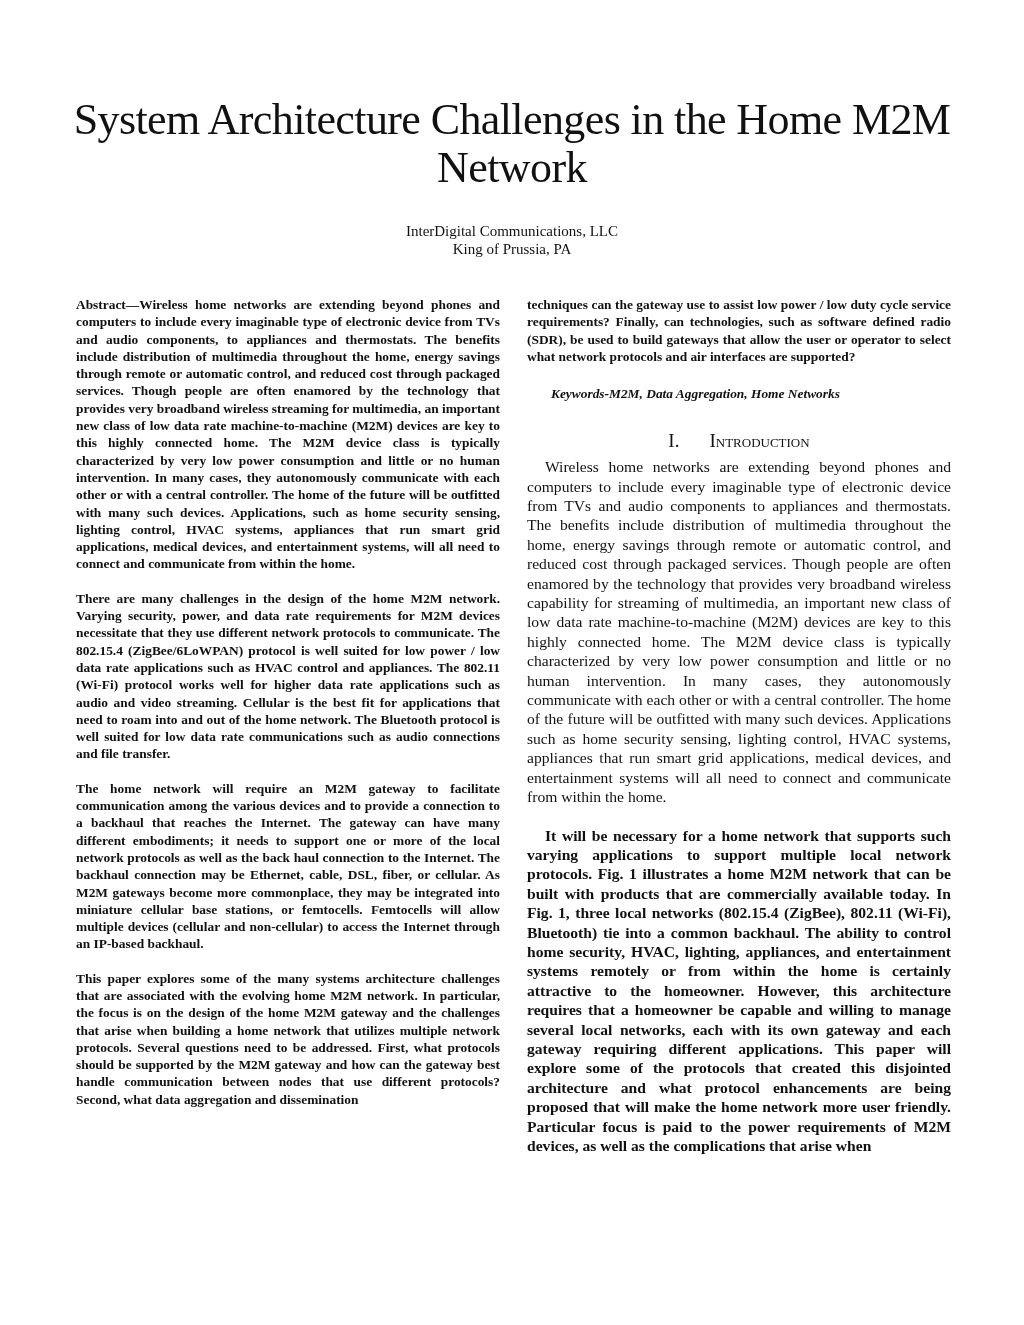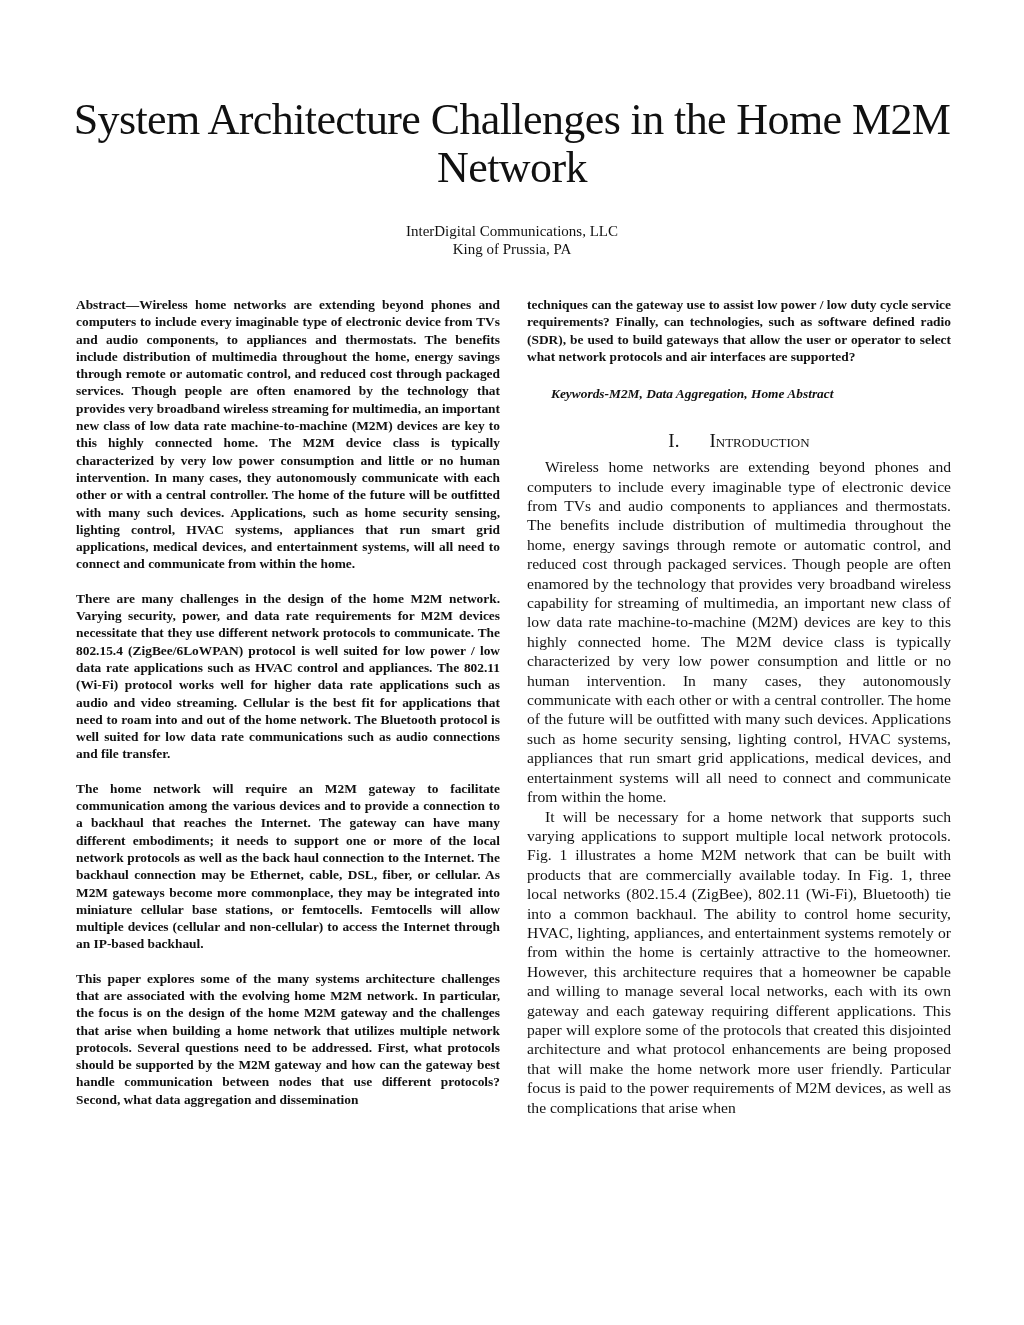--- a/index.html
+++ b/index.html
@@ -88,41 +88,43 @@
       margin-right: 30px;
     }
     .body-p {
       margin: 0;
       font-size: 15.6px;
       line-height: 19.4px;
       text-align: justify;
       text-indent: 18px;
     }
     .body-p + .body-p {
+      margin-top: 19px;
+      font-weight: bold;
     }
   </style>
 </head>
 <body>
 
 <div class="page">
 
   <h1 class="title">System Architecture Challenges in the Home M2M Network</h1>
   <div class="affil l2">King of Prussia, PA</div>
   <div class="affil l1">InterDigital Communications, LLC</div>
 
   <div class="col left">
     <p class="abs-p"><span class="abs-label">Abstract</span><span>—</span><span>Wireless home networks are extending beyond phones and computers to include every imaginable type of electronic device from TVs and audio components, to appliances and thermostats.  The benefits include distribution of multimedia throughout the home, energy savings through remote or automatic control, and reduced cost through packaged services. Though people are often enamored by the technology that provides very broadband wireless streaming for multimedia, an important new class of low data rate machine-to-machine (M2M) devices are key to this highly connected home.  The M2M device class is typically characterized by very low power consumption and little or no human intervention.  In many cases, they autonomously communicate with each other or with a central controller.  The home of the future will be outfitted with many such devices.  Applications, such as home security sensing, lighting control, HVAC systems, appliances that run smart grid applications, medical devices, and entertainment systems, will all need to connect and communicate from within the home.</span></p>
     <p class="abs-p">There are many challenges in the design of the home M2M network.  Varying security, power, and data rate requirements for M2M devices necessitate that they use different network protocols to communicate.  The 802.15.4 (ZigBee/6LoWPAN) protocol is well suited for low power / low data rate applications such as HVAC control and appliances.  The 802.11 (Wi-Fi) protocol works well for higher data rate applications such as audio and video streaming.  Cellular is the best fit for applications that need to roam into and out of the home network. The Bluetooth protocol is well suited for low data rate communications such as audio connections and file transfer.</p>
     <p class="abs-p">The home network will require an M2M gateway to facilitate communication among the various devices and to provide a connection to a backhaul that reaches the Internet.  The gateway can have many different embodiments; it needs to support one or more of the local network protocols as well as the back haul connection to the Internet.  The backhaul connection may be Ethernet, cable, DSL, fiber, or cellular.  As M2M gateways become more commonplace, they may be integrated into miniature cellular base stations, or femtocells.  Femtocells will allow multiple devices (cellular and non-cellular) to access the Internet through an IP-based backhaul.</p>
     <p class="abs-p">This paper explores some of the many systems architecture challenges that are associated with the evolving home M2M network.  In particular, the focus is on the design of the home M2M gateway and the challenges that arise when building a home network that utilizes multiple network protocols.  Several questions need to be addressed.  First, what protocols should be supported by the M2M gateway and how can the gateway best handle communication between nodes that use different protocols?  Second, what data aggregation and dissemination</p>
   </div>
 
   <div class="col right">
     <p class="abs-p">techniques can the gateway use to assist low power / low duty cycle service requirements?  Finally, can technologies, such as software defined radio (SDR), be used to build gateways that allow the user or operator to select what network protocols and air interfaces are supported?</p>
-    <div class="keywords">Keywords-M2M, Data Aggregation, Home Abstract</div>
+    <div class="keywords">Keywords-M2M, Data Aggregation, Home Networks</div>
     <div class="section-head">
       <span class="num">I.</span><span>Introduction</span>
     </div>
     <p class="body-p">Wireless home networks are extending beyond phones and computers to include every imaginable type of electronic device from TVs and audio components to appliances and thermostats.  The benefits include distribution of multimedia throughout the home, energy savings through remote or automatic control, and reduced cost through packaged services.  Though people are often enamored by the technology that provides very broadband wireless capability for streaming of multimedia, an important new class of low data rate machine-to-machine (M2M) devices are key to this highly connected home.  The M2M device class is typically characterized by very low power consumption and little or no human intervention.  In many cases, they autonomously communicate with each other or with a central controller.  The home of the future will be outfitted with many such devices. Applications such as home security sensing, lighting control, HVAC systems, appliances that run smart grid applications, medical devices, and entertainment systems will all need to connect and communicate from within the home.</p>
     <p class="body-p">It will be necessary for a home network that supports such varying applications to support multiple local network protocols.  Fig. 1 illustrates a home M2M network that can be built with products that are commercially available today.  In Fig. 1, three local networks (802.15.4 (ZigBee), 802.11 (Wi-Fi), Bluetooth) tie into a common backhaul.  The ability to control home security, HVAC, lighting, appliances, and entertainment systems remotely or from within the home is certainly attractive to the homeowner.  However, this architecture requires that a homeowner be capable and willing to manage several local networks, each with its own gateway and each gateway requiring different applications.  This paper will explore some of the protocols that created this disjointed architecture and what protocol enhancements are being proposed that will make the home network more user friendly. Particular focus is paid to the power requirements of M2M devices, as well as the complications that arise when</p>
   </div>
 
 </div>
 
 </body></html>

